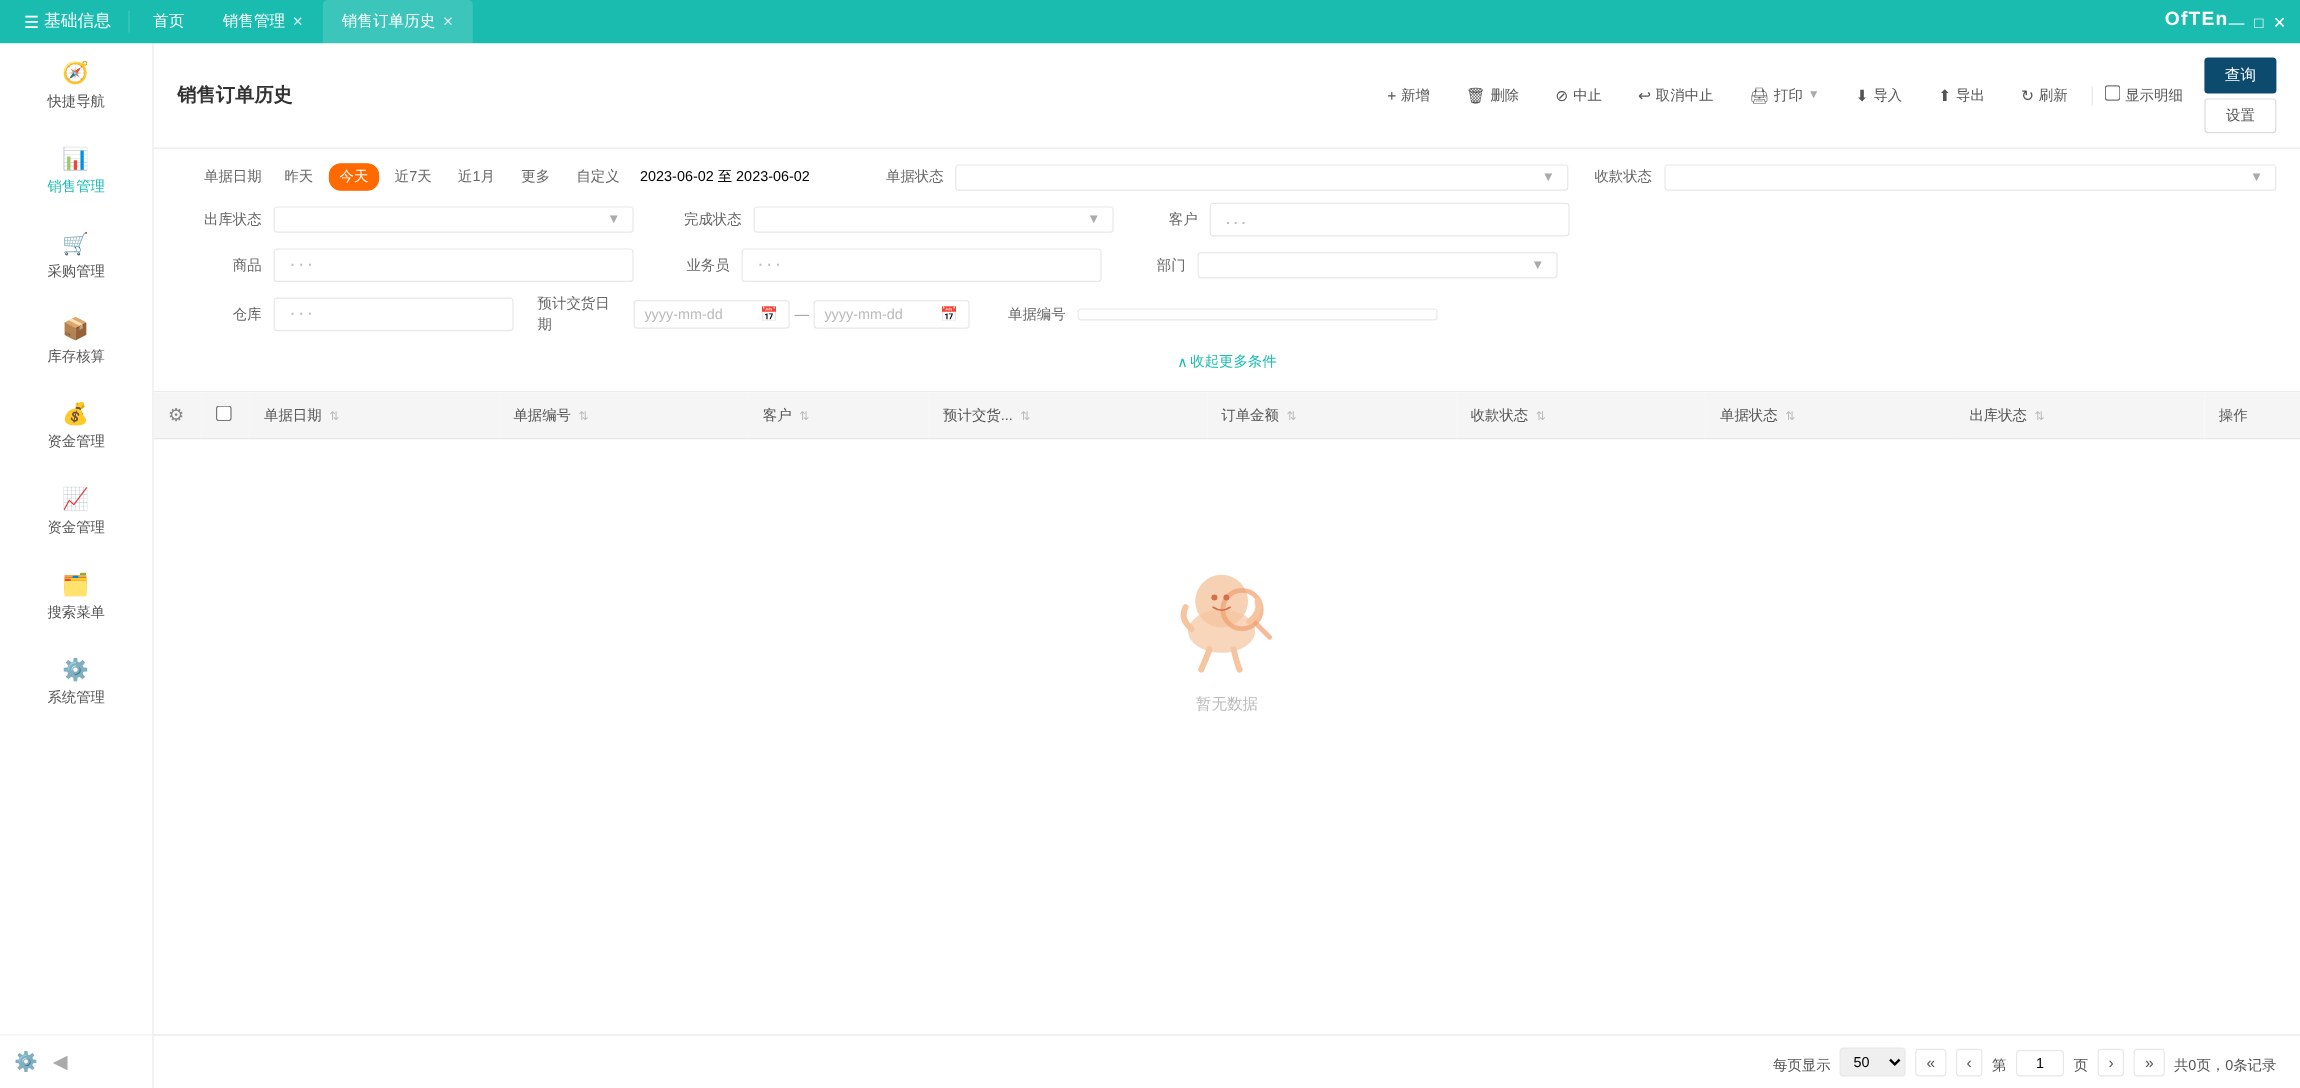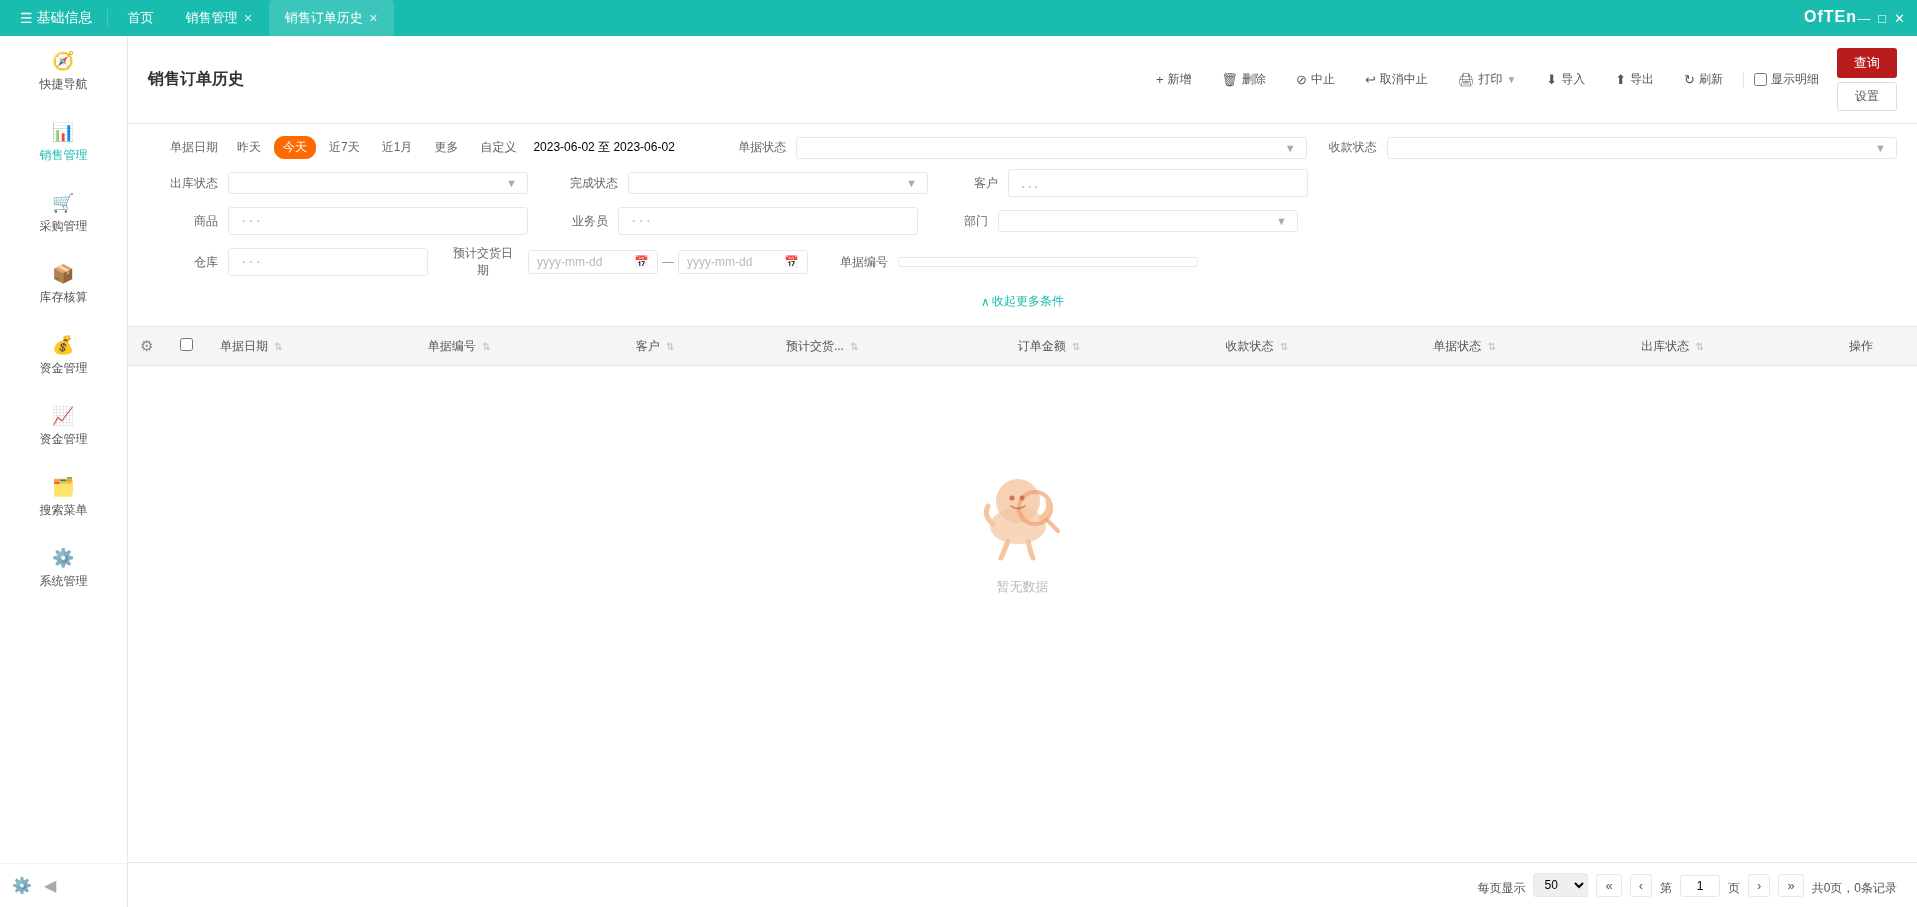--- a/index.html
+++ b/index.html
@@ -26,22 +26,22 @@
     
     .content { flex: 1; display: flex; flex-direction: column; overflow: hidden; background: #f5f5f5; }
 
     
     .page-header { background: white; padding: 12px 20px; border-bottom: 1px solid #e8e8e8; display: flex; align-items: center; justify-content: space-between; flex-shrink: 0; }
     .page-title { font-size: 16px; font-weight: 600; color: #333; }
     .toolbar { display: flex; align-items: center; gap: 10px; }
     .toolbar-btn { display: flex; align-items: center; gap: 4px; padding: 5px 10px; cursor: pointer; color: #555; font-size: 12px; border: none; background: transparent; }
     .toolbar-btn .btn-icon { font-size: 13px; }
     .toolbar-divider { width: 1px; height: 16px; background: #e8e8e8; }
-    .display-checkbox { display: flex; align-items: center; gap: 4px; font-size: 12px; color: #555; cursor: pointer; }
-    .btn-query { background: #b91c1c; color: white; border: none; padding: 6px 16px; border-radius: 3px; cursor: pointer; font-size: 13px; }
+    .display-checkbox { display: flex; align-items: flex-start; gap: 4px; font-size: 12px; color: #555; cursor: pointer; }
+    .btn-query { background: #0c4a6e; color: white; border: none; padding: 6px 16px; border-radius: 3px; cursor: pointer; font-size: 13px; }
     .btn-settings { border: 1px solid #ddd; background: white; color: #555; padding: 5px 14px; border-radius: 3px; cursor: pointer; font-size: 12px; display: block; width: 60px; text-align: center; }
 
     
     .filter-area { background: white; padding: 12px 20px; border-bottom: 1px solid #e8e8e8; flex-shrink: 0; }
     .filter-row { display: flex; align-items: center; margin-bottom: 10px; gap: 0; }
     .filter-row:last-child { margin-bottom: 0; }
     .filter-label { width: 80px; color: #666; font-size: 12px; text-align: right; padding-right: 10px; flex-shrink: 0; }
     .filter-date-area { display: flex; align-items: center; gap: 4px; flex: 1; }
     .date-quick-btns { display: flex; align-items: center; gap: 4px; }
     .date-btn { padding: 2px 8px; border-radius: 3px; cursor: pointer; font-size: 12px; color: #666; border: 1px solid transparent; }
@@ -252,21 +252,21 @@
         <span class="filter-label" style="margin-left:20px;width:60px;text-align:right;padding-right:10px;flex-shrink:0">部门</span>
         <div class="filter-select" style="flex:1;max-width:300px">
           <span></span>
           <span class="chevron-down">▼</span>
         </div>
       </div>
 
       <div class="filter-row">
         <span class="filter-label">仓库</span>
         <span class="filter-input-dots" style="border:1px solid #e8e8e8;border-radius:3px;padding:4px 12px;flex:0 0 200px;display:inline-block;background:white;color:#bbb;font-size:16px">···</span>
-        <span class="filter-label" style="margin-left:20px;width:80px;text-align:center;padding-right:10px;flex-shrink:0">预计交货日期</span>
+        <span class="filter-label" style="margin-left:20px;width:80px;text-align:left;padding-right:10px;flex-shrink:0">预计交货日期</span>
         <div class="filter-date-input" style="flex:0 0 130px">
           <span>yyyy-mm-dd</span>
           <span class="calendar-icon">📅</span>
         </div>
         <span class="date-dash">—</span>
         <div class="filter-date-input" style="flex:0 0 130px">
           <span>yyyy-mm-dd</span>
           <span class="calendar-icon">📅</span>
         </div>
         <span class="filter-label" style="margin-left:20px;width:70px;text-align:right;padding-right:10px;flex-shrink:0">单据编号</span>

